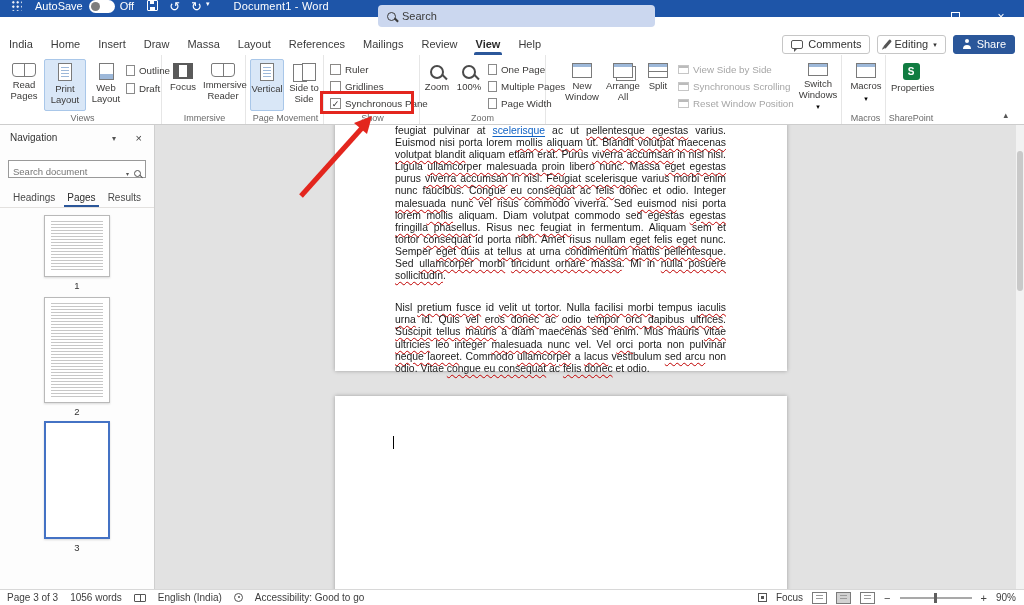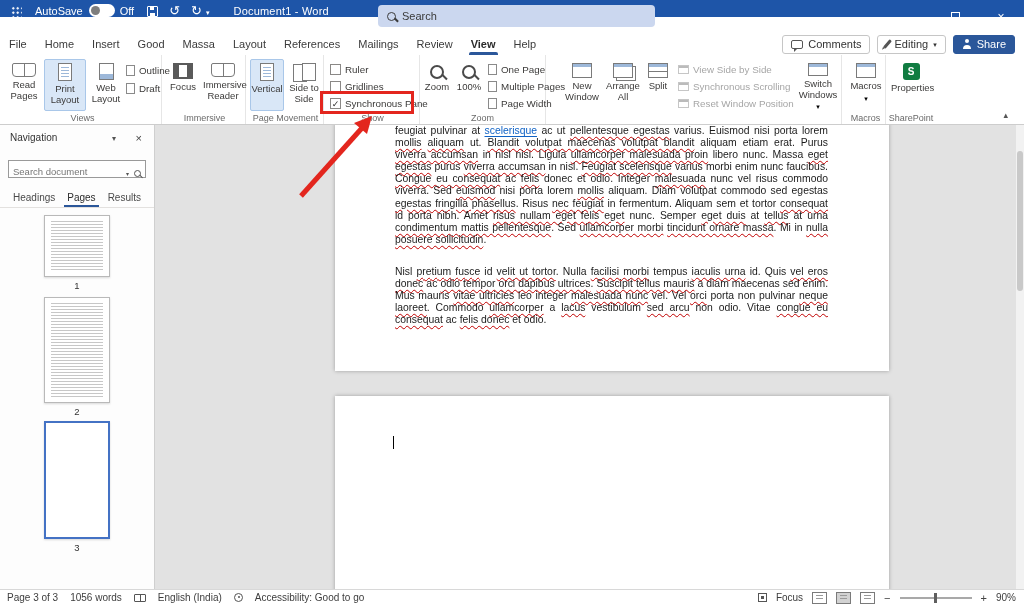--- a/index.html
+++ b/index.html
@@ -1,20 +1,20 @@
 <!DOCTYPE html>
 <html style="--titlebar: #1E55A8; --accent: #2B579A; --annotation: #E3261E; --selected-bg: #D9E7F7; --selected-border: #A9C7E9; --doc-bg: #E2E2E2; --err: #C00000; --link: #0F62C5; --properties-green: #107C41;"><head>
 <meta charset="utf-8">
 <style>
   *{margin:0;padding:0;box-sizing:border-box}
   html,body{width:1024px;height:605px;overflow:hidden;font-family:"Liberation Sans",sans-serif}
   #app{position:relative;width:1024px;height:605px;background:#fff;overflow:hidden}
 
   
-  .titlebar{position:absolute;left:0;top:0;width:100%;height:17px;background:var(--titlebar,#1E55A8);display:flex;align-items:flex-end;color:#fff;font-size:11px}
+  .titlebar{position:absolute;left:0;top:0;width:100%;height:17px;background:var(--titlebar,#1E55A8);display:flex;align-items:flex-start;color:#fff;font-size:11px}
   .grid9{width:11px;height:11px;margin-left:11px;background-image:radial-gradient(#fff 1px,transparent 1.3px);background-size:4.5px 4.5px}
   .as-label{margin-left:13px}
   .as-toggle{margin-left:6px;width:26px;height:13px;background:#fff;border-radius:7px;position:relative;display:inline-block}
   .as-knob{position:absolute;left:2px;top:2px;width:9px;height:9px;border-radius:50%;background:#7E7E7E}
   .as-state{margin-left:5px}
   .savei{margin-left:13px;width:11px;height:11px;border:1.5px solid #fff;border-radius:1px;position:relative}
   .savei::before{content:"";position:absolute;top:0;left:2px;width:4px;height:3px;background:#fff}
   .savei::after{content:"";position:absolute;bottom:0;left:2px;width:5px;height:3px;background:#fff}
   .tglyph{margin-left:11px;font-size:13px;line-height:13px;cursor:default}
   .tcaret{margin-left:4px;font-size:7px}
@@ -103,21 +103,21 @@
   .np-tab.active{color:#2b2b2b}
   .np-tab.active::after{content:"";position:absolute;left:2px;right:2px;bottom:0;height:2px;background:var(--accent,#2B579A)}
   .np-sep{position:absolute;left:0;right:0;top:82px;height:1px;background:#E3E1DF}
   .thumb{position:absolute;left:50%;transform:translateX(-50%);width:66px;background:#fff;border:1px solid #B9B9B9;box-shadow:0 1px 2px rgba(0,0,0,.15)}
   .thumb .tlines{position:absolute;left:6px;right:6px;top:5px;bottom:5px;background:repeating-linear-gradient(to bottom,#C7C7C7 0 1px,transparent 1px 3px)}
   .thumb.selected{border:2px solid #4472C4}
   .tnum{position:absolute;left:0;right:0;text-align:center;font-size:9.5px;color:#333}
 
   
   .docarea{position:absolute;left:155px;top:125px;right:0;bottom:16px;background:var(--doc-bg,#E2E2E2);overflow:hidden}
-  .page{position:absolute;left:180px;width:554px;background:#fff;box-shadow:0 0 4px rgba(0,0,0,.3)}
+  .page{position:absolute;left:180px;width:452px;background:#fff;box-shadow:0 0 4px rgba(0,0,0,.3)}
   .page1{top:-2px;height:248px}
   .page2{top:271px;height:200px}
   .doctext{padding:2px 61px 0 60px;font-size:10.4px;line-height:12.1px;text-align:justify;color:#1b1b1b}
   .doctext p{margin:0}
   .doctext p + p{margin-top:20px}
   .sp-err{text-decoration:underline;text-decoration-style:wavy;text-decoration-color:var(--err,#C00000);text-decoration-thickness:1px;text-underline-offset:2px}
   .sp-link{color:var(--link,#0F62C5);text-decoration:underline;text-decoration-color:var(--link,#0F62C5);text-underline-offset:2px}
   .caretline{position:absolute;left:58px;top:40px;width:1px;height:13px;background:#000}
   .vscroll{position:absolute;right:0;top:0;bottom:0;width:8px;background:#F2F2F2}
   .vthumb{position:absolute;right:1px;top:26px;width:6px;height:140px;background:#C9C9C9;border-radius:3px}
@@ -166,24 +166,24 @@
       <span class="wbtn">
           <span class="maxbox"></span>
         </span>
       <span class="wbtn">
           <span>×</span>
         </span>
     </div>
   </header>
 
   <nav class="tabrow">
-    <span class="rtab">File</span>
+    <span class="rtab">India</span>
     <span class="rtab">Home</span>
     <span class="rtab">Insert</span>
-    <span class="rtab">Good</span>
+    <span class="rtab">Draw</span>
     <span class="rtab">Massa</span>
     <span class="rtab">Layout</span>
     <span class="rtab">References</span>
     <span class="rtab">Mailings</span>
     <span class="rtab">Review</span>
     <span class="rtab active">View</span>
     <span class="rtab">Help</span>
     <div class="tr-actions">
       <button class="pill">
         <span class="bub"></span>

